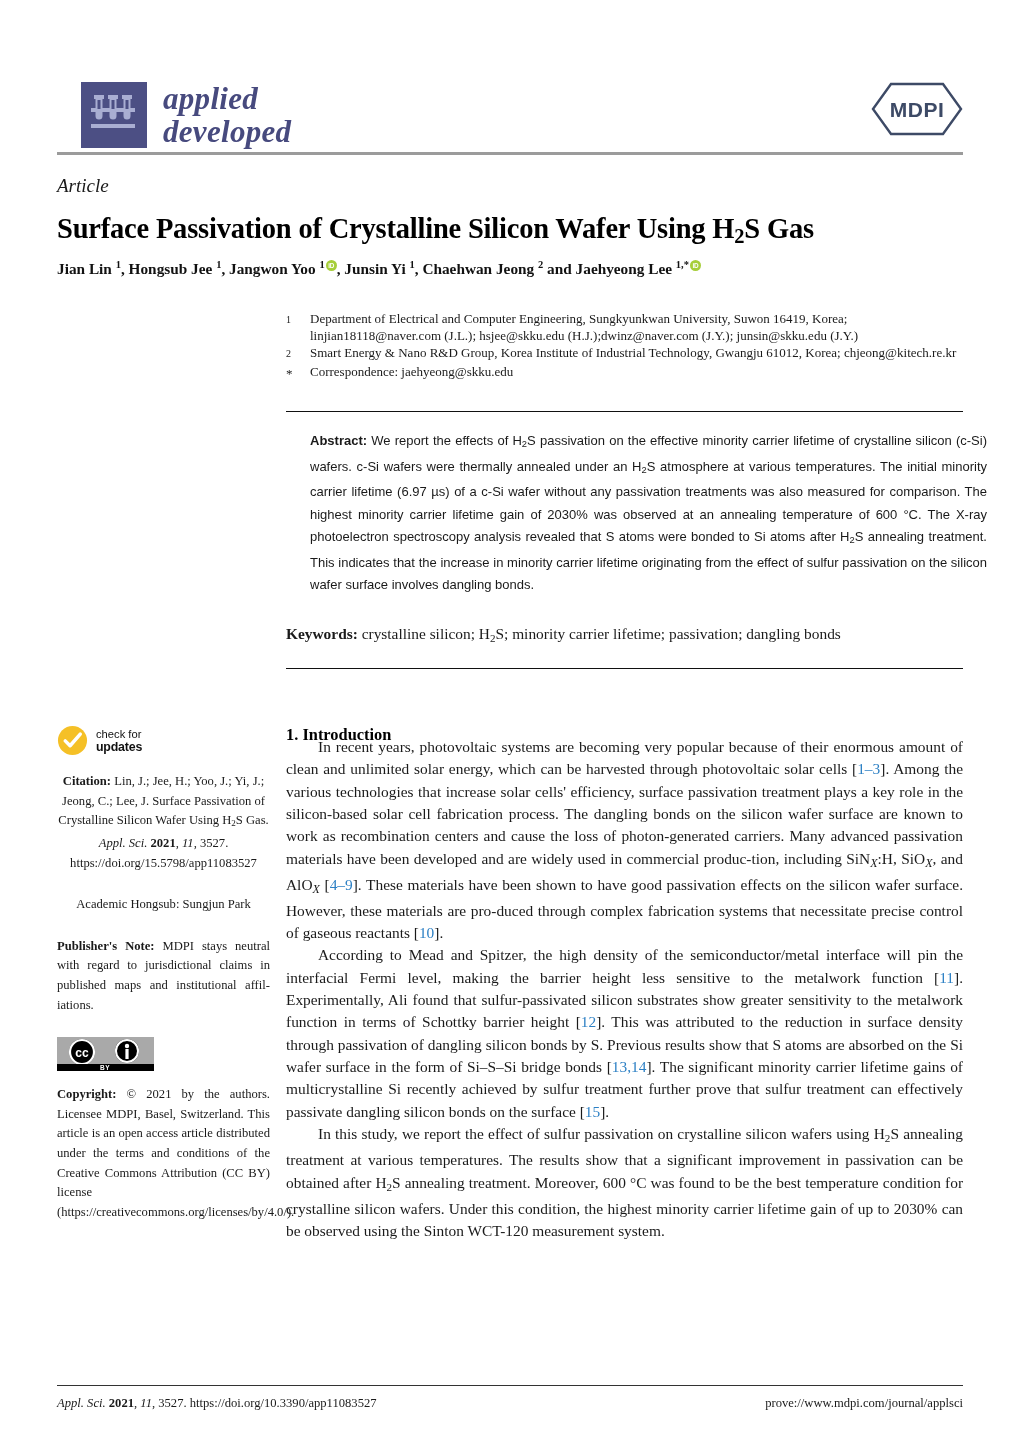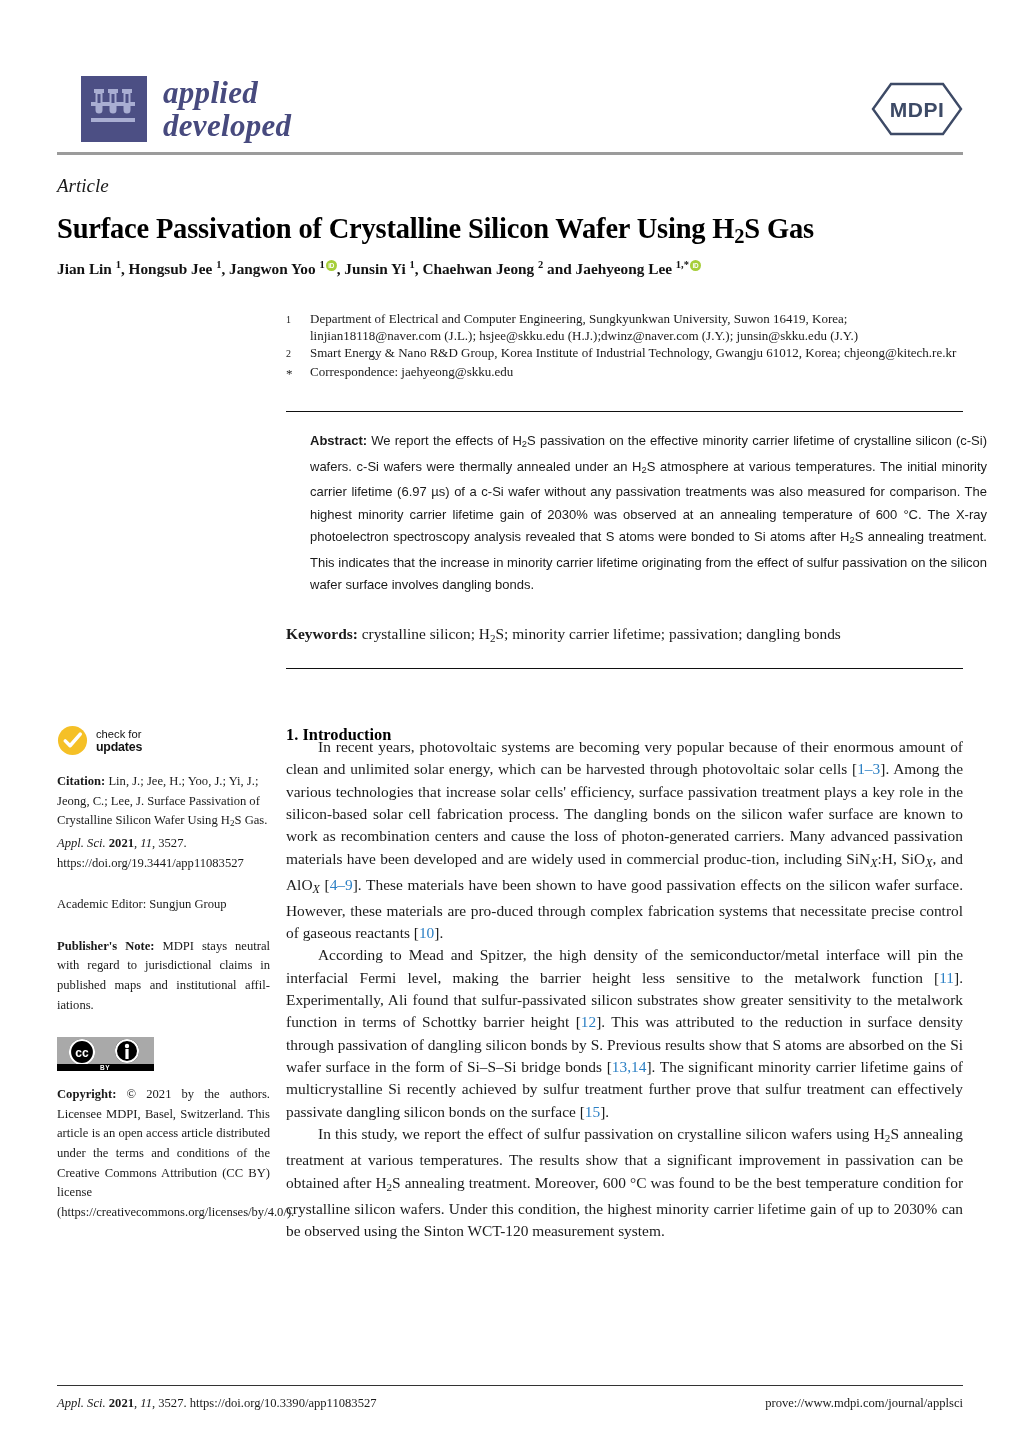--- a/index.html
+++ b/index.html
@@ -15,21 +15,21 @@
     overflow: hidden;
   }
 
   
   .header {
     position: absolute;
     left: 57px; top: 70px;
     width: 906px; height: 84px;
   }
   .journal-logo-wrap {
-    position: absolute; left: 0; top: 6px;
+    position: absolute; left: 0; top: 12px;
     display: flex; align-items: flex-start; padding-left: 24px;
   }
   .logo-mark {
     width: 66px; height: 66px;
     background: #4c4f84;
     position: relative;
     flex: 0 0 auto;
   }
   .logo-mark .tubes {
     position: absolute; left: 9px; top: 9px;
@@ -178,21 +178,21 @@
   .cfu-text {
     margin-left: 8px;
     font-family: "Liberation Sans", sans-serif;
     line-height: 13px;
     font-size: 11.2px;
     color: #111;
   }
   .cfu-text .l1 { display: block; font-weight: 400; }
   .cfu-text .l2 { display: block; font-weight: 700; font-size: 12.4px; letter-spacing: -0.2px; }
 
-  .sb-block { margin-bottom: 22px; text-align: left; }
+  .sb-block { margin-bottom: 22px; text-align: center; }
   .sb-block.justify { text-align: justify; }
   .sb-block b { font-weight: 700; }
   .sb-block i { font-style: italic; }
 
   .cc-badge {
     width: 76px; height: 34px;
     background: #a9a9a9;
     position: relative;
     margin-bottom: 14px;
     margin-top: 2px;
@@ -325,24 +325,24 @@
       <circle cx="16" cy="16" r="15" fill="#f5c026"></circle>
       <path d="M8.5 16.4 l5 5 l10.5 -12" fill="none" stroke="#ffffff" stroke-width="3.6" stroke-linecap="round" stroke-linejoin="round"></path>
     </svg>
     <div class="cfu-text">
       <span class="l1">check for</span>
       <span class="l2">updates</span>
     </div>
   </div>
 
   <div class="sb-block">
-    <b>Citation:</b><span> Lin, J.; Jee, H.; Yoo, J.; Yi, J.; Jeong, C.; Lee, J. Surface Passivation of Crystalline Silicon Wafer Using H</span><sub>2</sub><span>S Gas. </span><i>Appl. Sci.</i> <b>2021</b>, <i>11</i><span>, 3527.</span><br><span>https://doi.org/19.3441/app11083527</span>
-  </div>
-
-  <div class="sb-block">Academic Editor: Sungjun Group</div>
+    <b>Citation:</b><span> Lin, J.; Jee, H.; Yoo, J.; Yi, J.; Jeong, C.; Lee, J. Surface Passivation of Crystalline Silicon Wafer Using H</span><sub>2</sub><span>S Gas. </span><i>Appl. Sci.</i> <b>2021</b>, <i>11</i><span>, 3527.</span><br><span>https://doi.org/15.5798/app11083527</span>
+  </div>
+
+  <div class="sb-block">Academic Hongsub: Sungjun Park</div>
 
 
   <div class="sb-block justify">
     <b>Publisher's Note:</b><span> MDPI stays neutral with regard to jurisdictional claims in published maps and institutional affil-iations.</span>
   </div>
 
   <div class="cc-badge">
     <svg viewBox="0 0 97 34" width="97" height="34" aria-hidden="true">
       <rect x="0" y="0" width="97" height="34" fill="#a9a9a9"></rect>
       <circle cx="25" cy="15" r="13" fill="#000"></circle>

